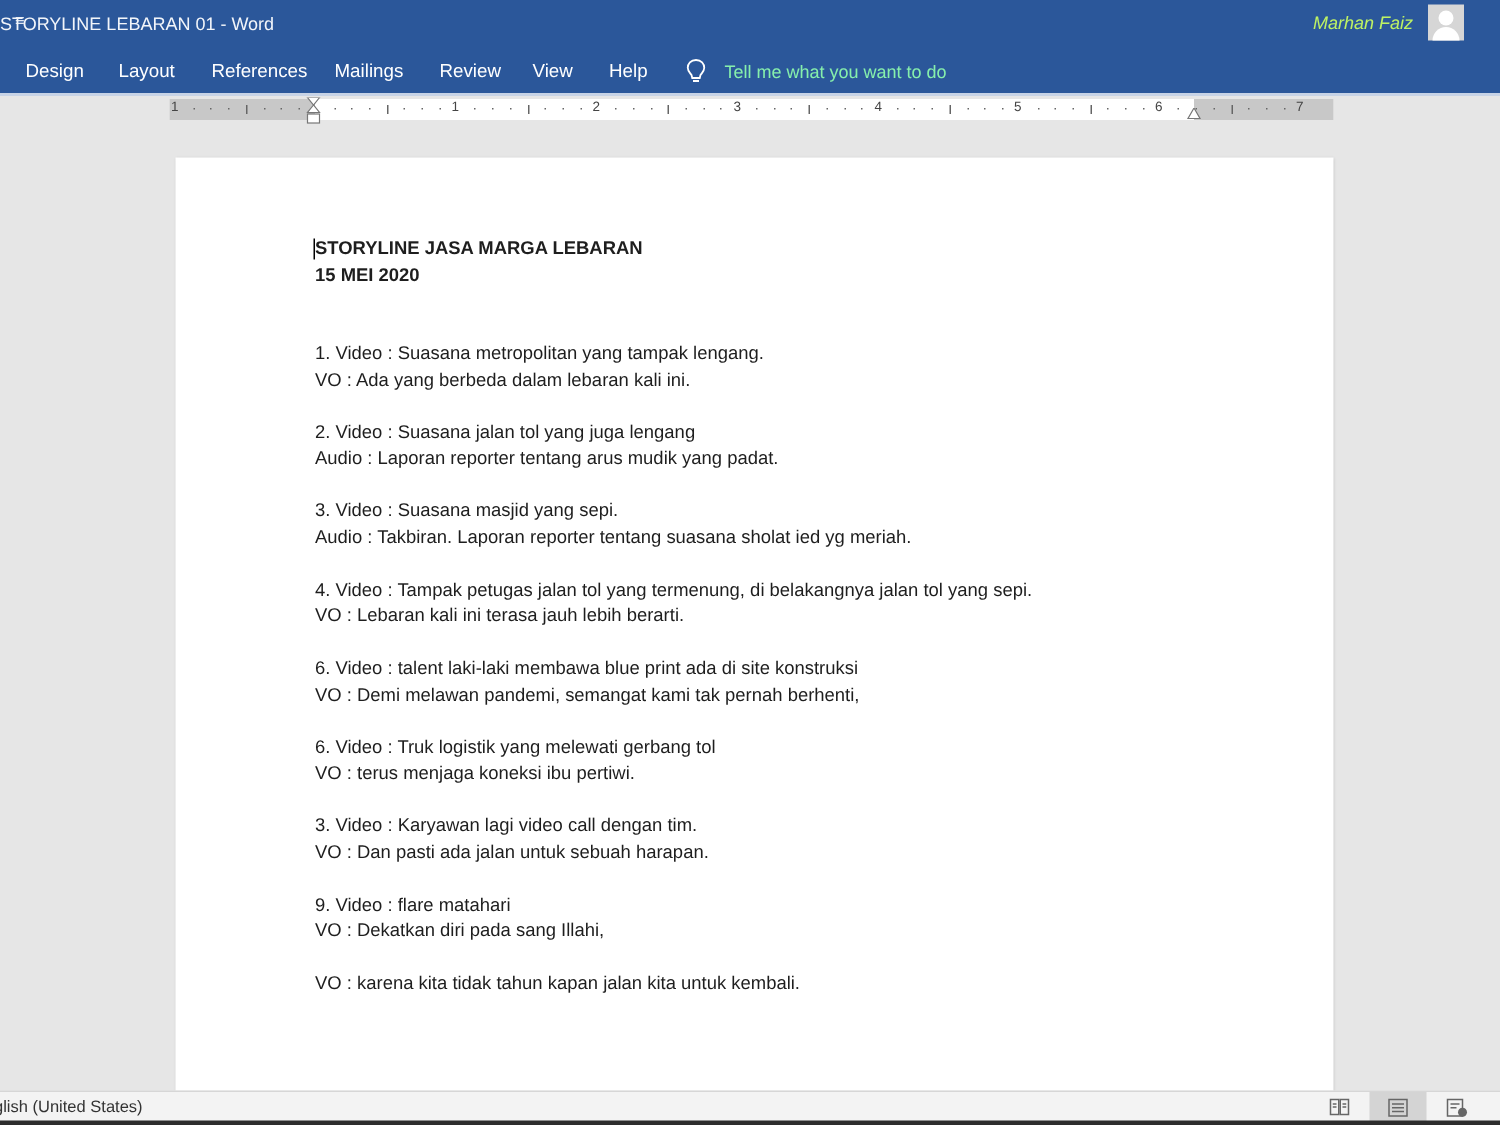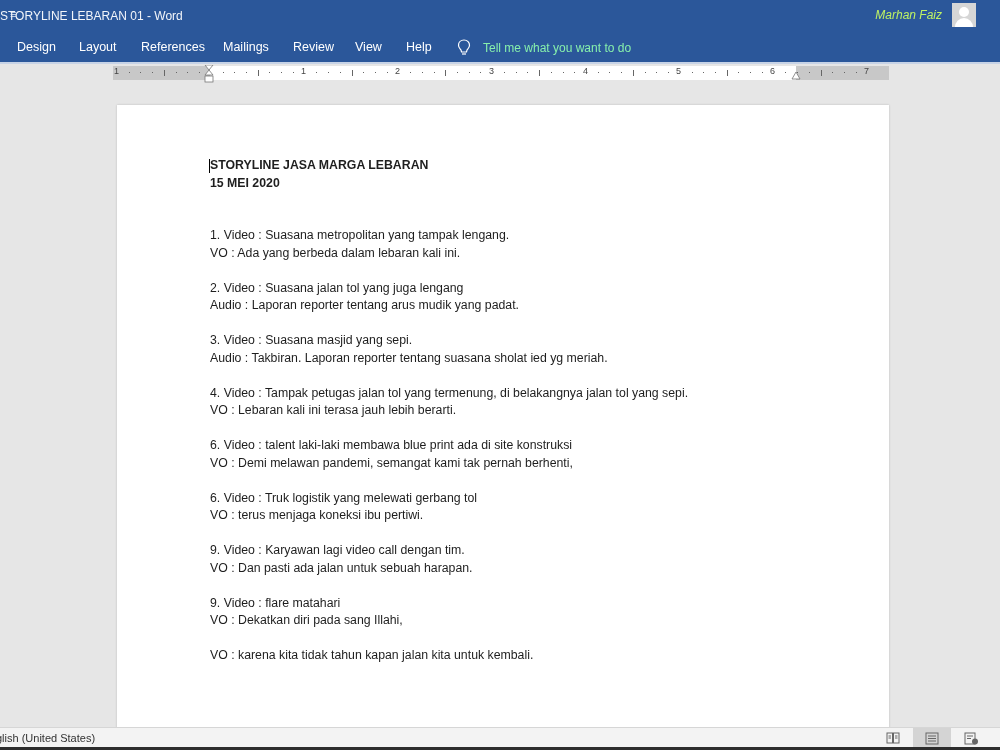--- a/index.html
+++ b/index.html
@@ -169,21 +169,21 @@
     </div>
     <div class="block">
       <div>6. Video : talent laki-laki membawa blue print ada di site konstruksi</div>
       <div>VO : Demi melawan pandemi, semangat kami tak pernah berhenti,</div>
     </div>
     <div class="block">
       <div>6. Video : Truk logistik yang melewati gerbang tol</div>
       <div>VO : terus menjaga koneksi ibu pertiwi.</div>
     </div>
     <div class="block">
-      <div>9. Video : Karyawan lagi video call dengan tim.</div>
+      <div>3. Video : Karyawan lagi video call dengan tim.</div>
       <div>VO : Dan pasti ada jalan untuk sebuah harapan.</div>
     </div>
     <div class="block">
       <div>9. Video : flare matahari</div>
       <div>VO : Dekatkan diri pada sang Illahi,</div>
     </div>
     <div class="block">
       <div>VO : karena kita tidak tahun kapan jalan kita untuk kembali.</div>
     </div>
   </div>

